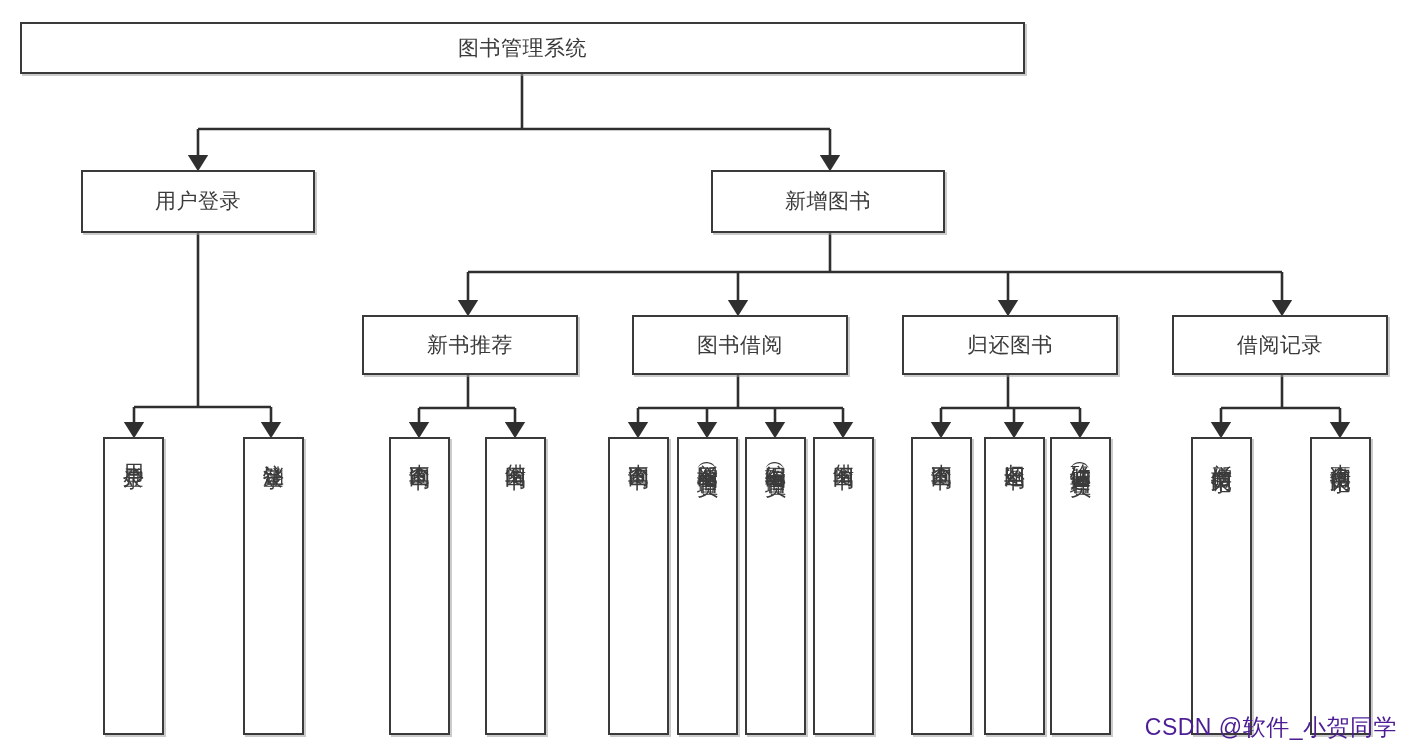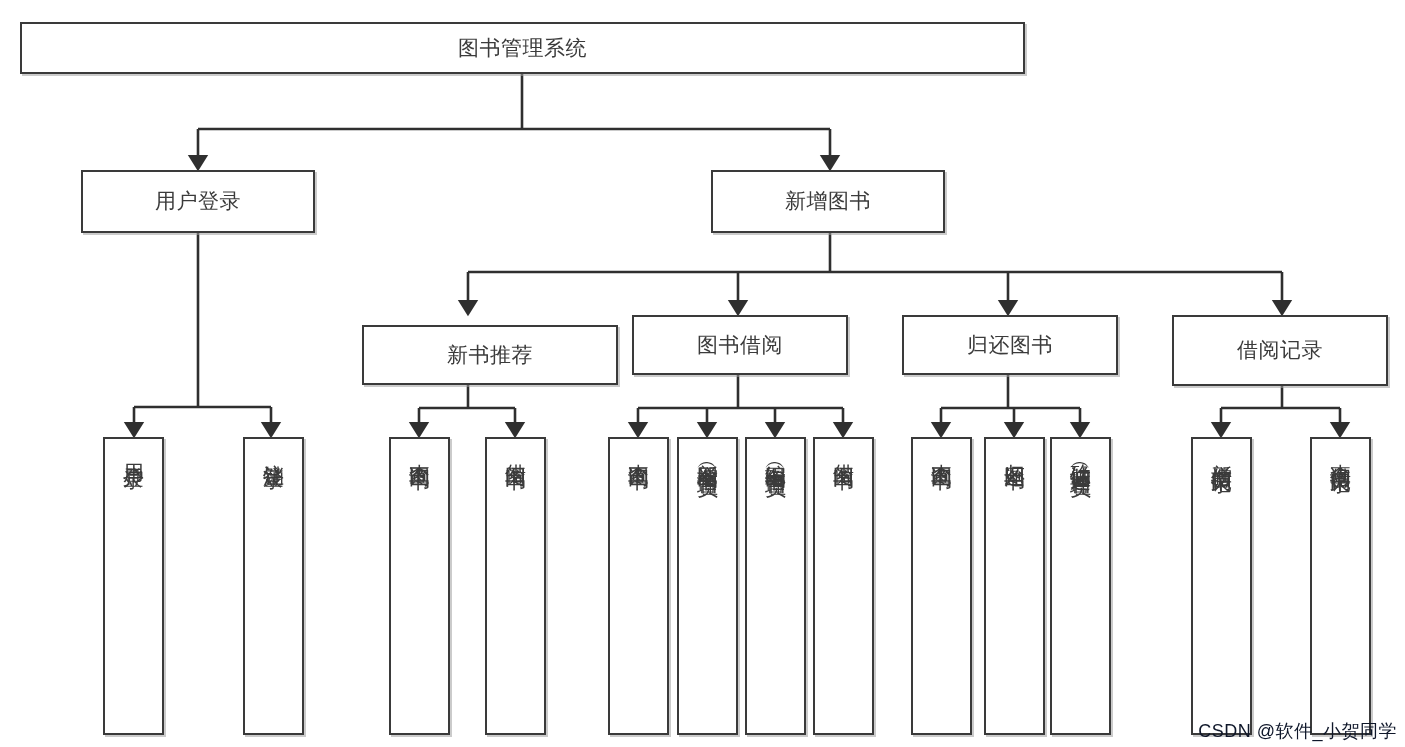--- a/index.html
+++ b/index.html
@@ -54,22 +54,22 @@
     font-size: 21px;
     line-height: 1.14;
     letter-spacing: 2px;
     white-space: normal;
     max-height: 100%;
   }
   .watermark {
     position: absolute;
     right: 8px;
     bottom: 4px;
-    font-size: 18px;
-    color: #0f172a;
+    font-size: 23px;
+    color: #4c1d95;
     letter-spacing: 0.5px;
     white-space: nowrap;
   }
 </style>
 </head>
 <body>
 
 <div id="canvas">
 
   <svg class="wires" viewBox="0 0 1405 747" xmlns="http://www.w3.org/2000/svg">
@@ -128,30 +128,30 @@
     <span class="lbl">图书管理系统</span>
   </div>
 
   <div class="node" style="left:81px; top:170px; width:234px; height:63px;">
     <span class="lbl">用户登录</span>
   </div>
   <div class="node" style="left:711px; top:170px; width:234px; height:63px;">
     <span class="lbl">新增图书</span>
   </div>
 
-  <div class="node" style="left:362px; top:325px; width:256px; height:60px;">
+  <div class="node" style="left:362px; top:315px; width:216px; height:60px;">
     <span class="lbl">新书推荐</span>
   </div>
   <div class="node" style="left:632px; top:315px; width:216px; height:60px;text-align:center;">
     <span class="lbl">图书借阅</span>
   </div>
   <div class="node" style="left:902px; top:315px; width:216px; height:60px;">
     <span class="lbl">归还图书</span>
   </div>
-  <div class="node" style="left:1172px; top:315px; width:216px; height:71px;">
+  <div class="node" style="left:1172px; top:315px; width:216px; height:60px;">
     <span class="lbl">借阅记录</span>
   </div>
 
   <div class="node leaf" style="left:103px; top:437px; width:61px; height:298px;">
     <span class="lbl">用户登录</span>
   </div>
   <div class="node leaf" style="left:243px; top:437px; width:61px; height:298px;">
     <span class="lbl">注销登录</span>
   </div>
 

